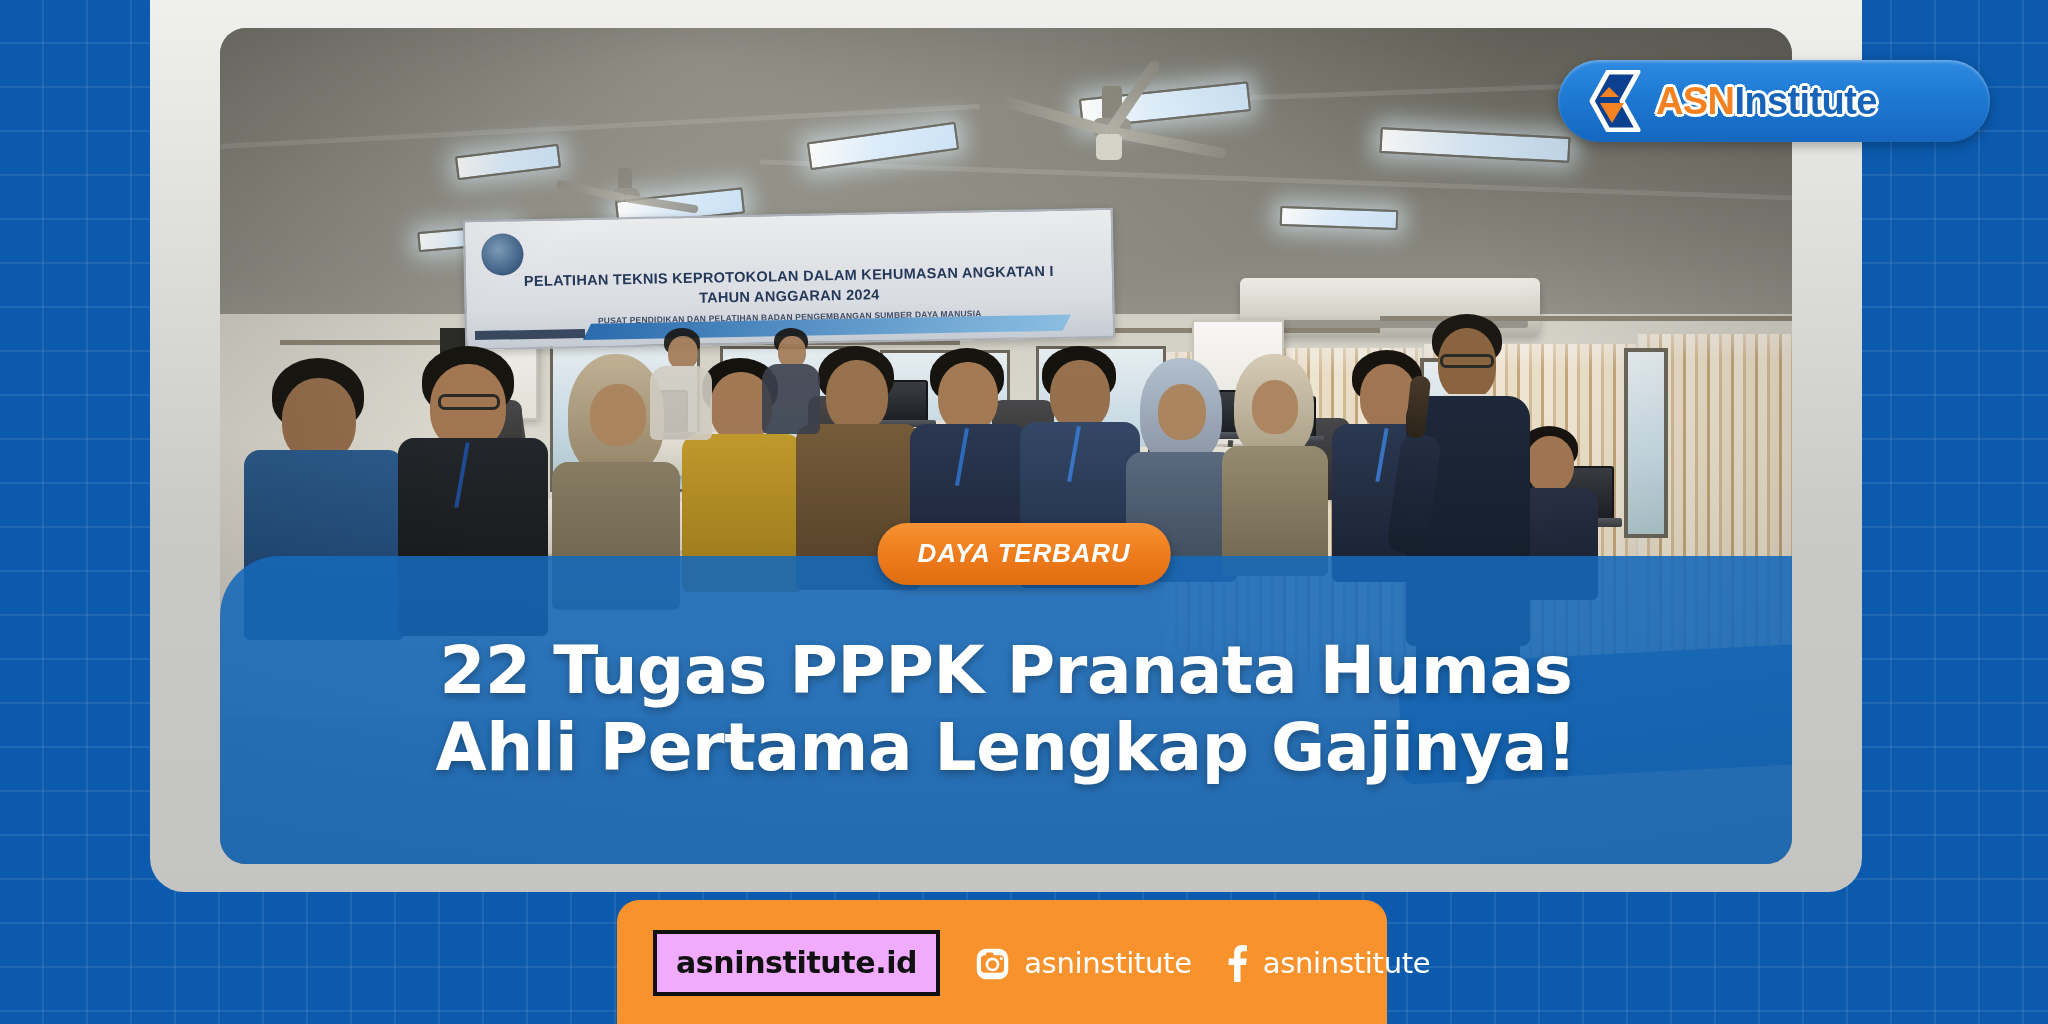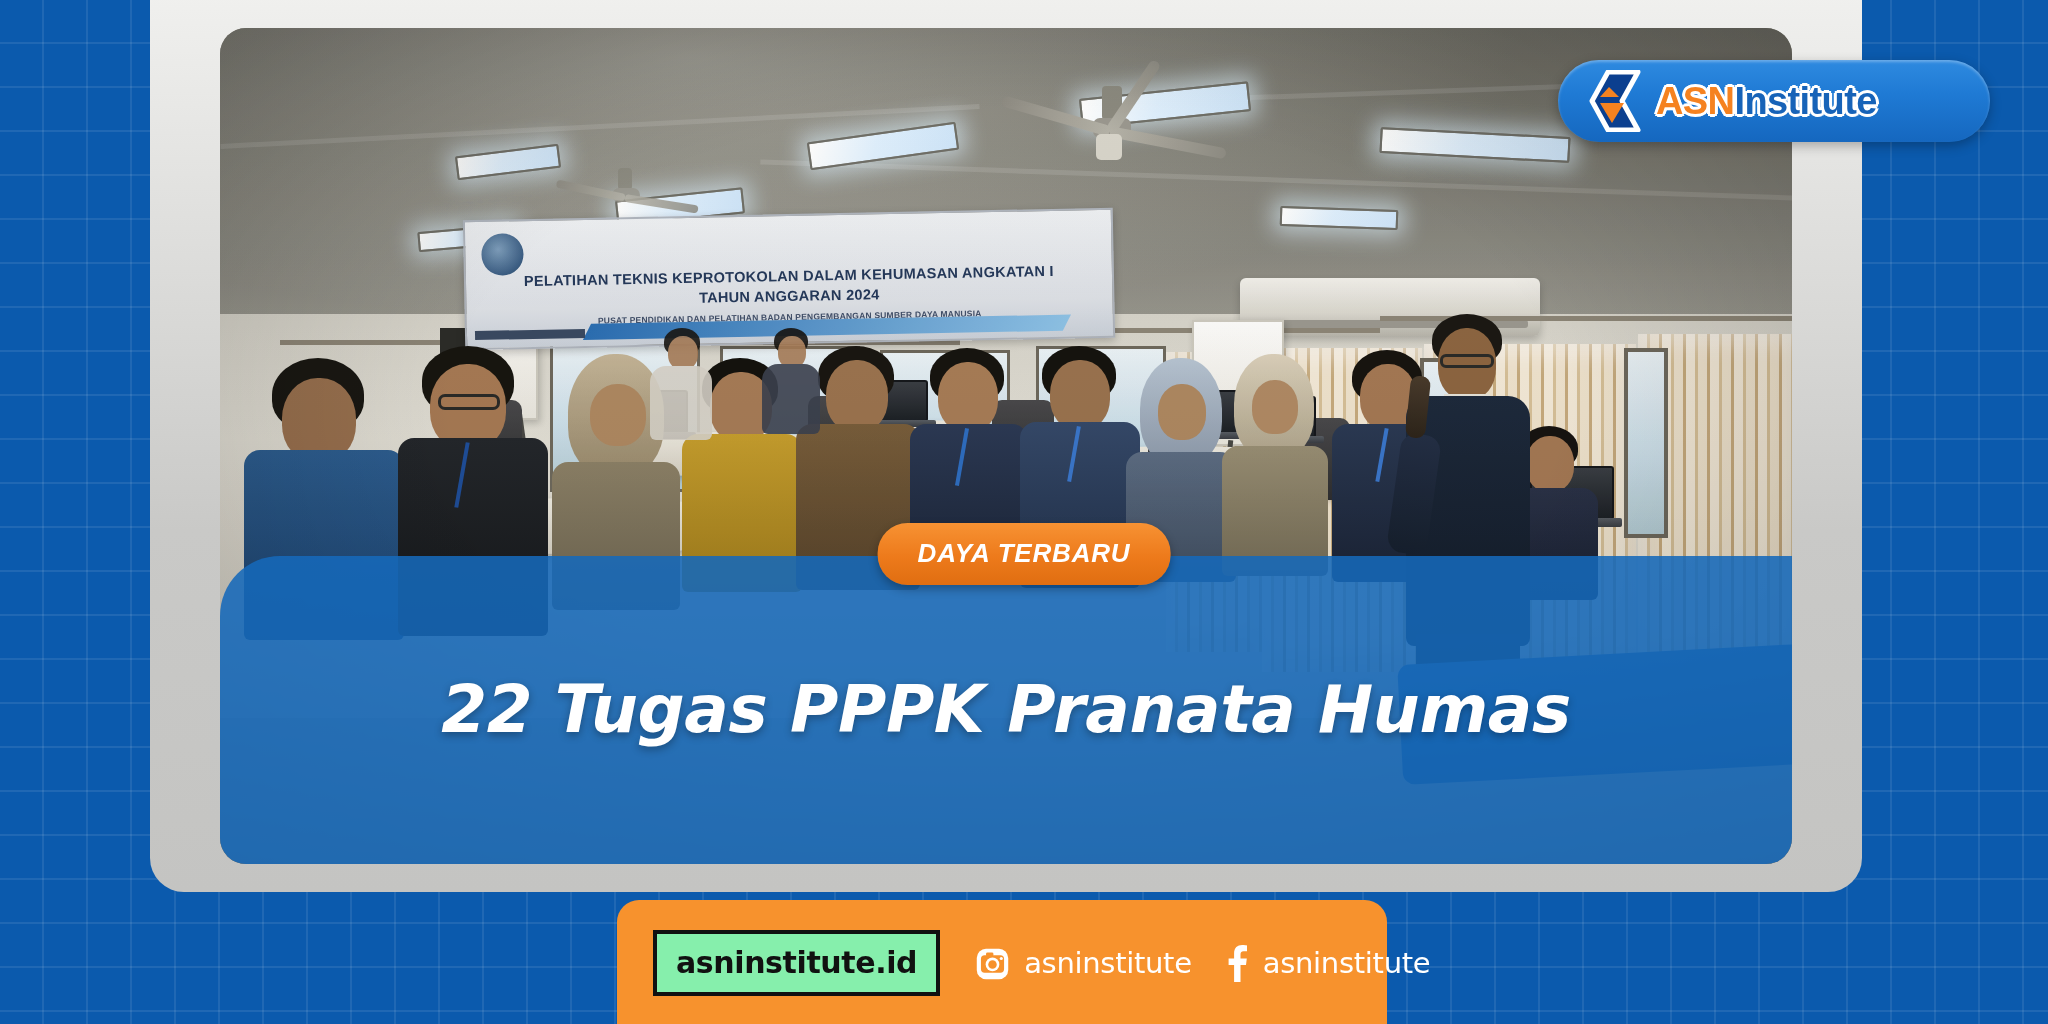--- a/index.html
+++ b/index.html
@@ -223,21 +223,20 @@
   #title-panel{
     position:absolute;
     left:220px; top:556px;
     width:1572px; height:308px;
     background:rgba(22,105,186,.88);
     border-radius:60px 0 26px 26px;
     z-index:5;
     display:flex; flex-direction:column;
     align-items:center; justify-content:center;
     overflow:hidden;
-    font-style:italic;
   }
   #title-panel .t-line{
     color:#ffffff;
     font-family:"DejaVu Sans", sans-serif;
     font-weight:700;
     font-size:66px;
     line-height:1.16;
     letter-spacing:-.4px;
     text-align:center;
     text-shadow:0 3px 8px rgba(0,0,0,.32);
@@ -250,21 +249,21 @@
     left:617px; top:900px;
     width:770px; height:160px;
     background:#F7922D;
     border-radius:22px 22px 0 0;
     display:flex; align-items:center;
     padding:0 0 0 36px;
     gap:34px;
     z-index:7;
   }
   #site-chip{
-    background:#86efac;
+    background:#f0abfc;
     border:4px solid #111;
     padding:11px 19px 12px;
     font-size:30px; font-weight:700;
     color:#111;
     font-family:"DejaVu Sans", sans-serif;
     letter-spacing:-.4px;
     white-space:nowrap;
     margin-top:-34px;
   }
   .social{
@@ -499,20 +498,21 @@
   </svg>
   <div id="logo-text">
     <span class="asn">ASN</span><span class="inst">Institute</span>
   </div>
 </div>
 
 <div id="info-badge">DAYA TERBARU</div>
 
 <div id="title-panel">
   <div class="t-line">22 Tugas PPPK Pranata Humas</div>
+  <div class="t-line">Ahli Pertama Lengkap Gajinya!</div>
 </div>
 
 <div id="footer-bar">
   <div id="site-chip">asninstitute.id</div>
 
   <div class="social">
     <svg id="ig-icon" viewBox="0 0 40 40">
       <rect x="3" y="4" width="34" height="33" rx="10" fill="#ffffff"></rect>
       <rect x="7.5" y="11" width="25" height="19" rx="4" fill="#F7922D"></rect>
       <rect x="13" y="8" width="8" height="4.5" rx="1.6" fill="#F7922D"></rect>

